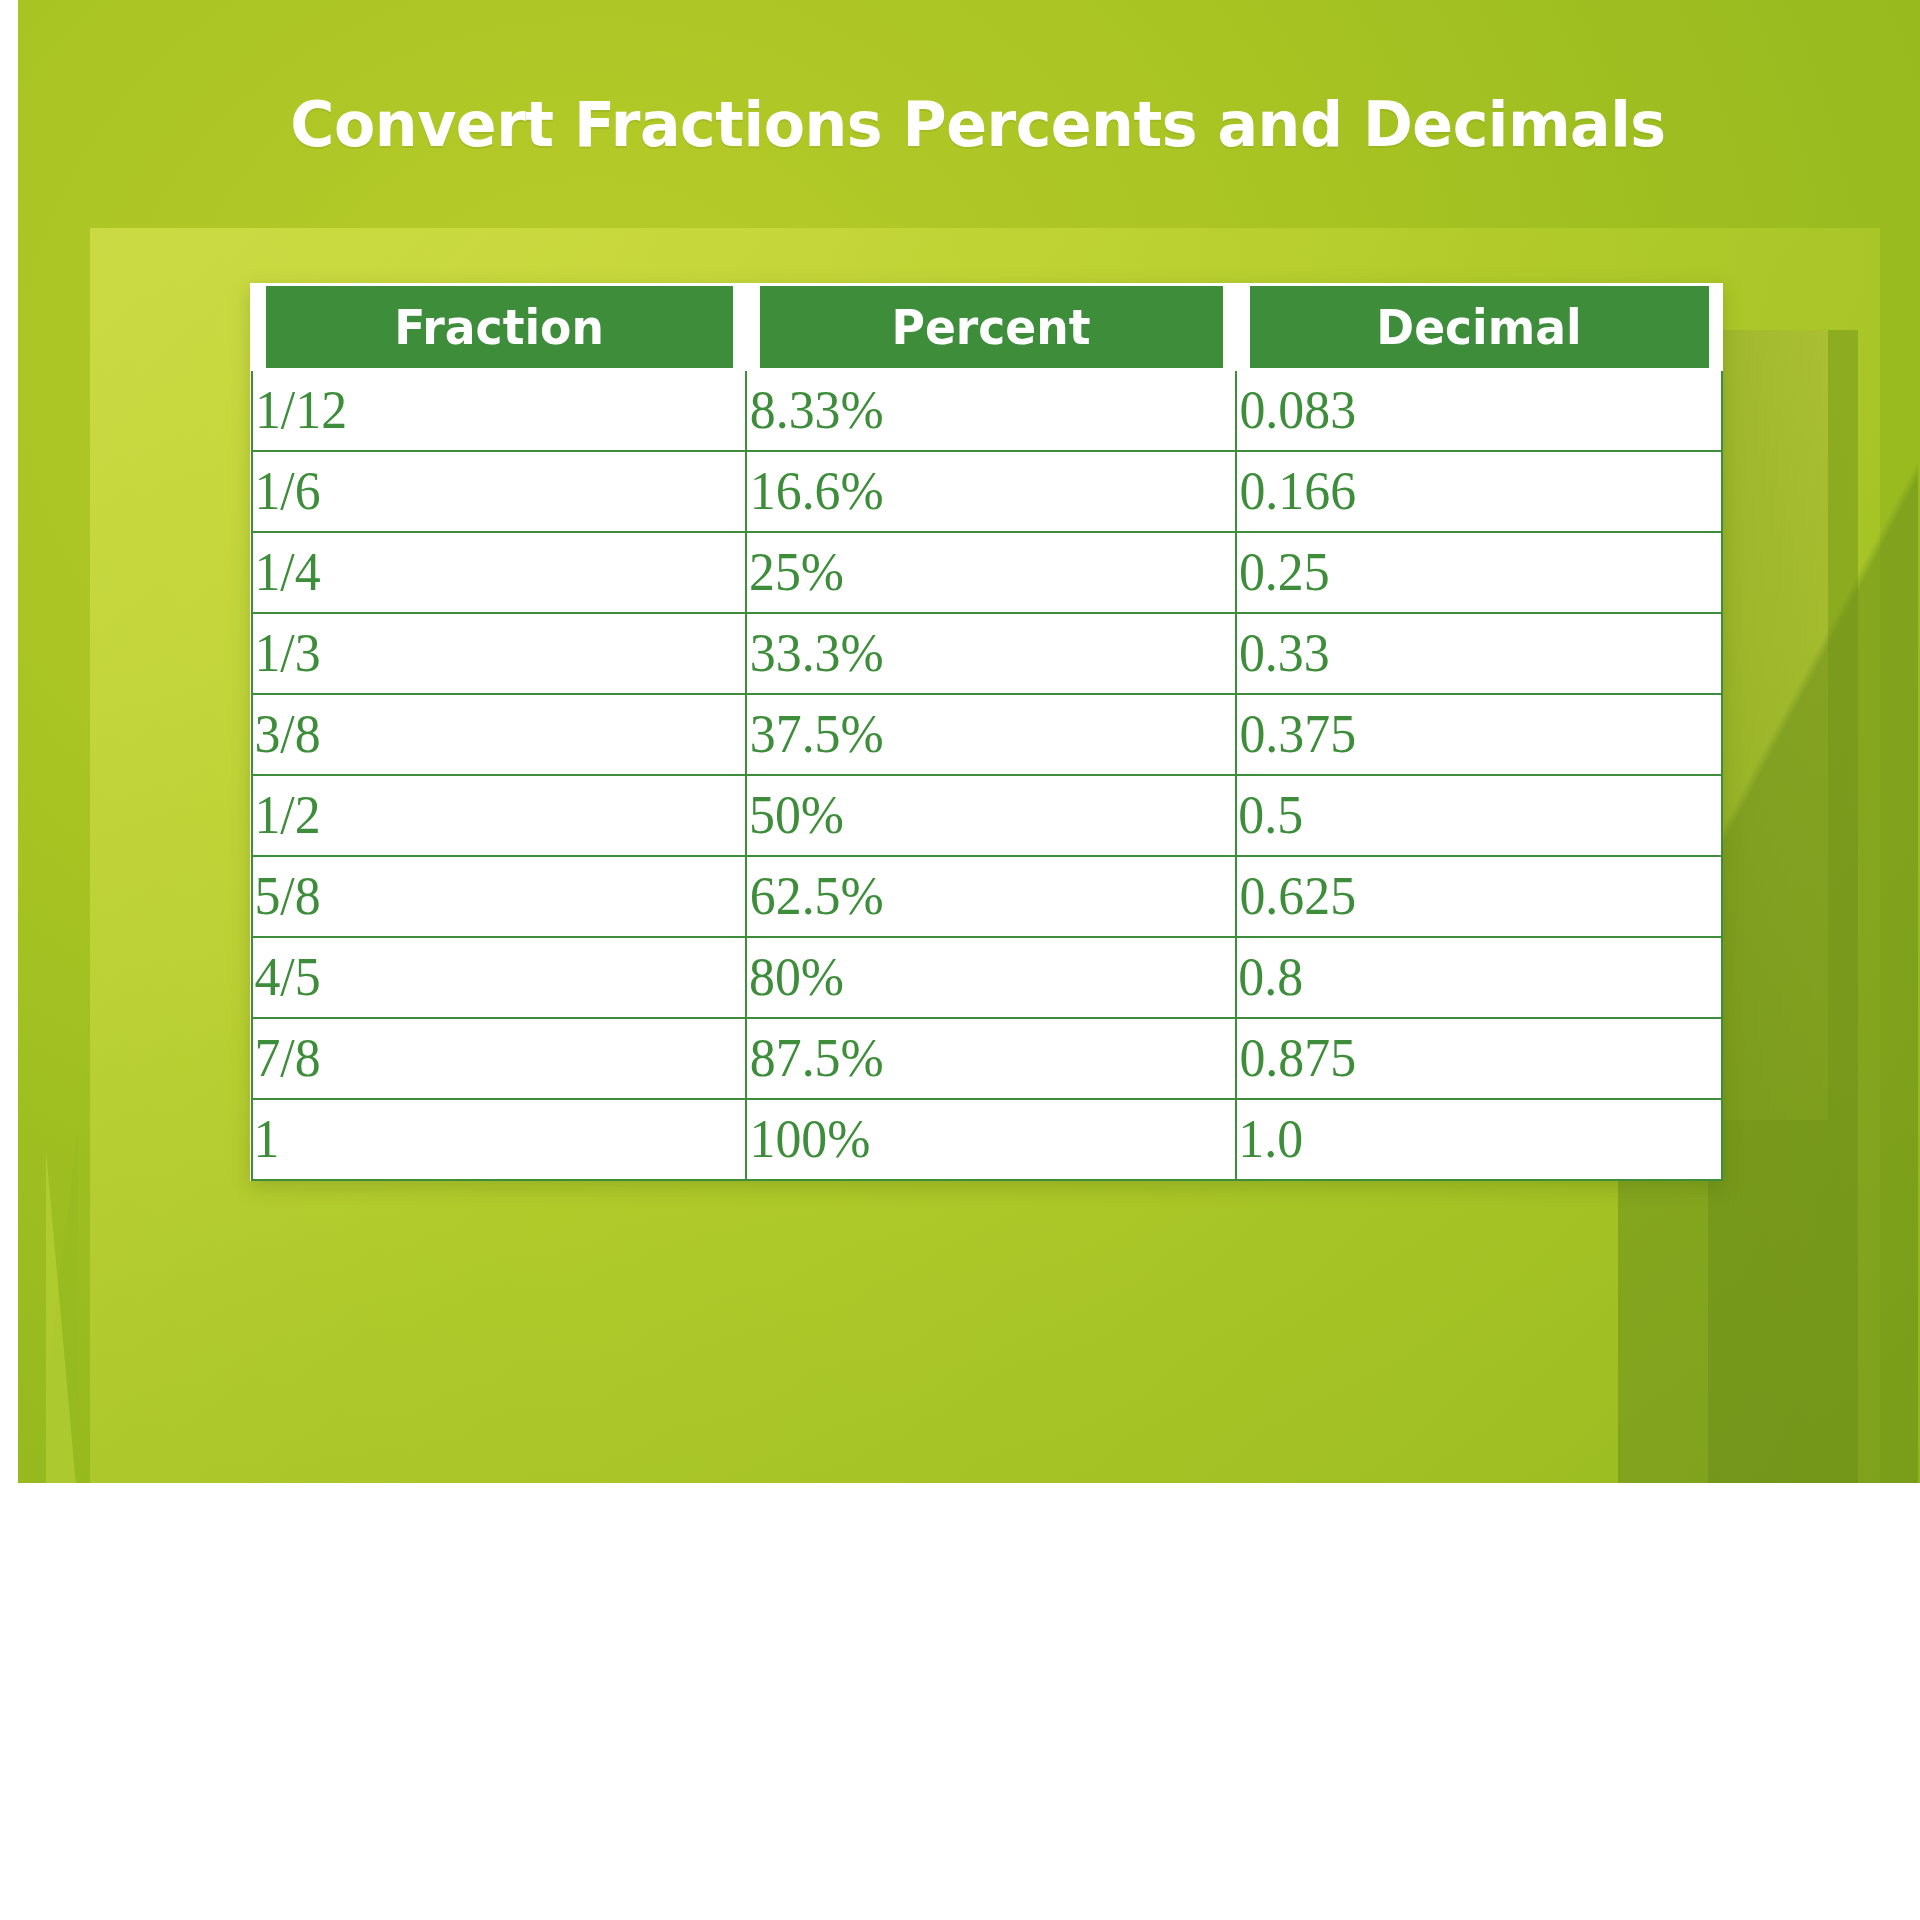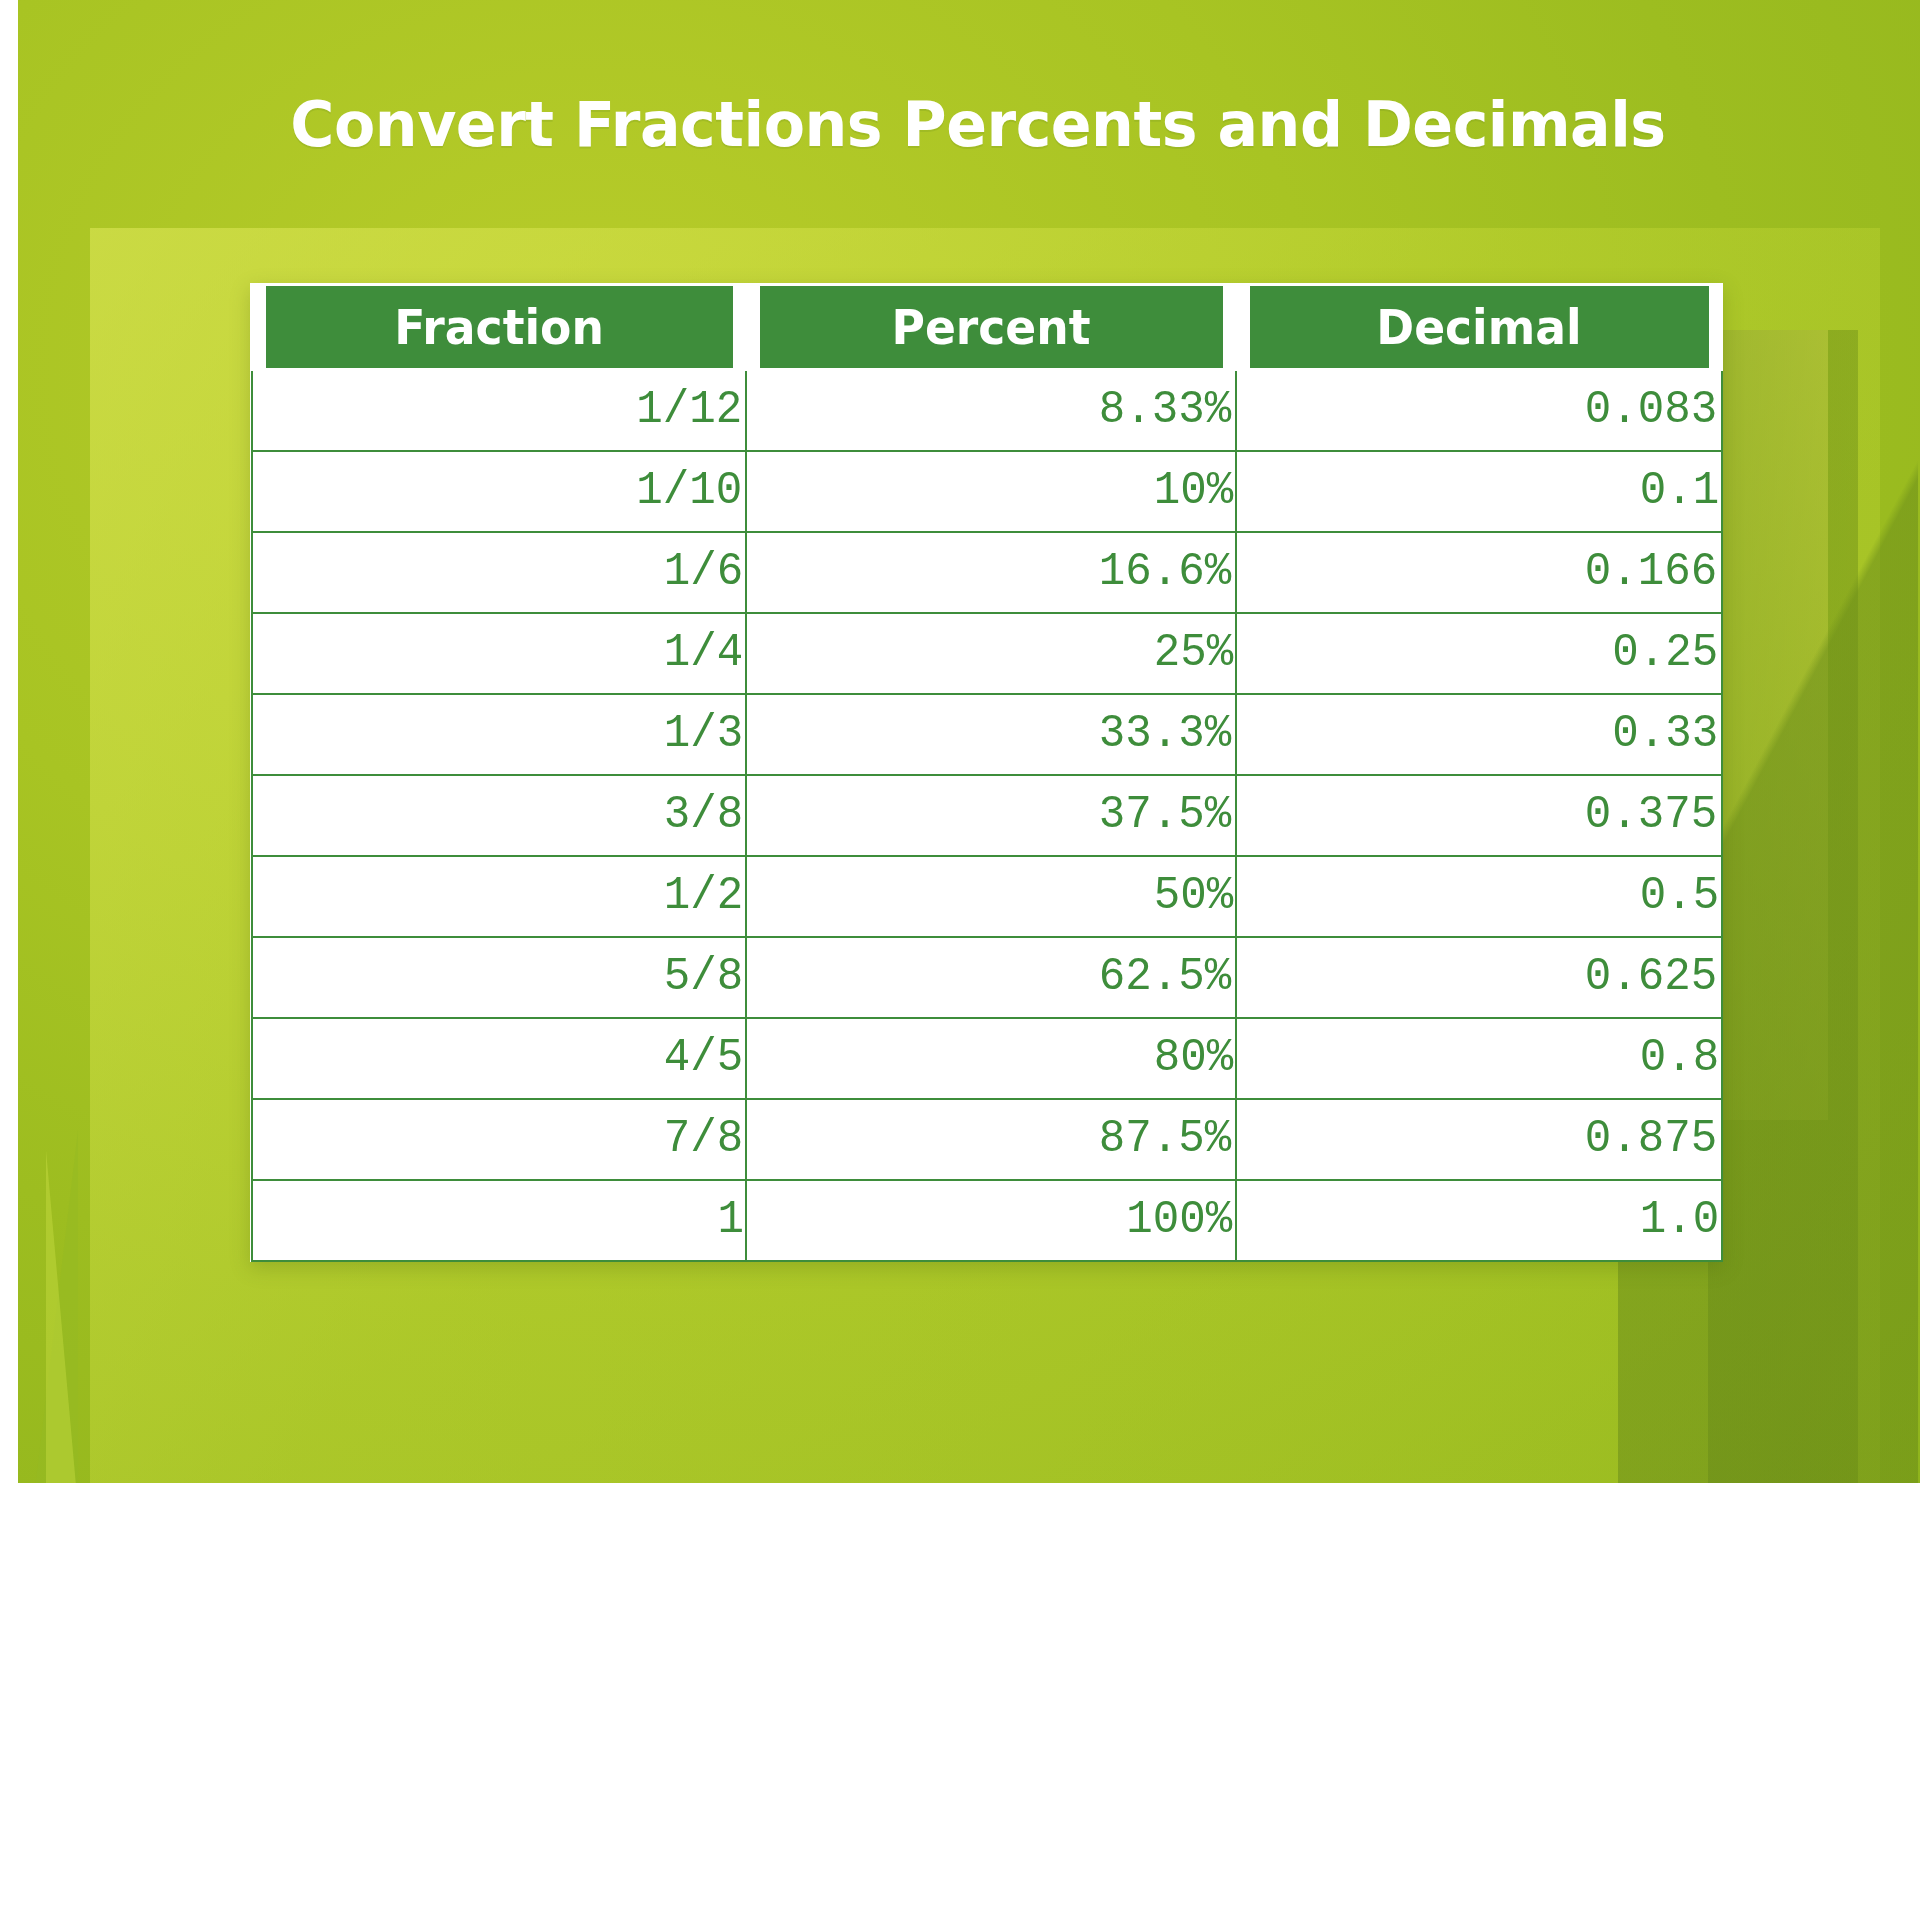--- a/index.html
+++ b/index.html
@@ -131,27 +131,27 @@
     font-size: 48px;
     height: 82px;
     line-height: 82px;
     padding: 0;
     text-align: center;
     border: 3px solid #ffffff;
     transform: scaleX(0.95);
   }
   table.conv tbody td {
     color: #3e8d3b;
-    font-family: Liberation Mono, monospace;
+    font-family: Liberation Serif, serif;
     font-weight: normal;
-    font-size: 46px;
+    font-size: 54px;
     height: 79px;
     line-height: 79px;
     padding: 0;
-    text-align: right;
+    text-align: left;
     border: 2px solid #3e8d3b;
     background: #ffffff;
     white-space: nowrap;
   }
   table.conv tbody td span.cellval {
     display: inline-block;
     transform: scaleX(0.96);
   }
   table.conv thead th span.hdr {
     display: inline-block;
@@ -187,25 +187,20 @@
           <th><span class="hdr">Decimal</span></th>
         </tr>
       </thead>
       <tbody>
         <tr>
           <td><span class="cellval">1/12</span></td>
           <td><span class="cellval">8.33%</span></td>
           <td><span class="cellval">0.083</span></td>
         </tr>
         <tr>
-          <td><span class="cellval">1/10</span></td>
-          <td><span class="cellval">10%</span></td>
-          <td><span class="cellval">0.1</span></td>
-        </tr>
-        <tr>
           <td><span class="cellval">1/6</span></td>
           <td><span class="cellval">16.6%</span></td>
           <td><span class="cellval">0.166</span></td>
         </tr>
         <tr>
           <td><span class="cellval">1/4</span></td>
           <td><span class="cellval">25%</span></td>
           <td><span class="cellval">0.25</span></td>
         </tr>
         <tr>

